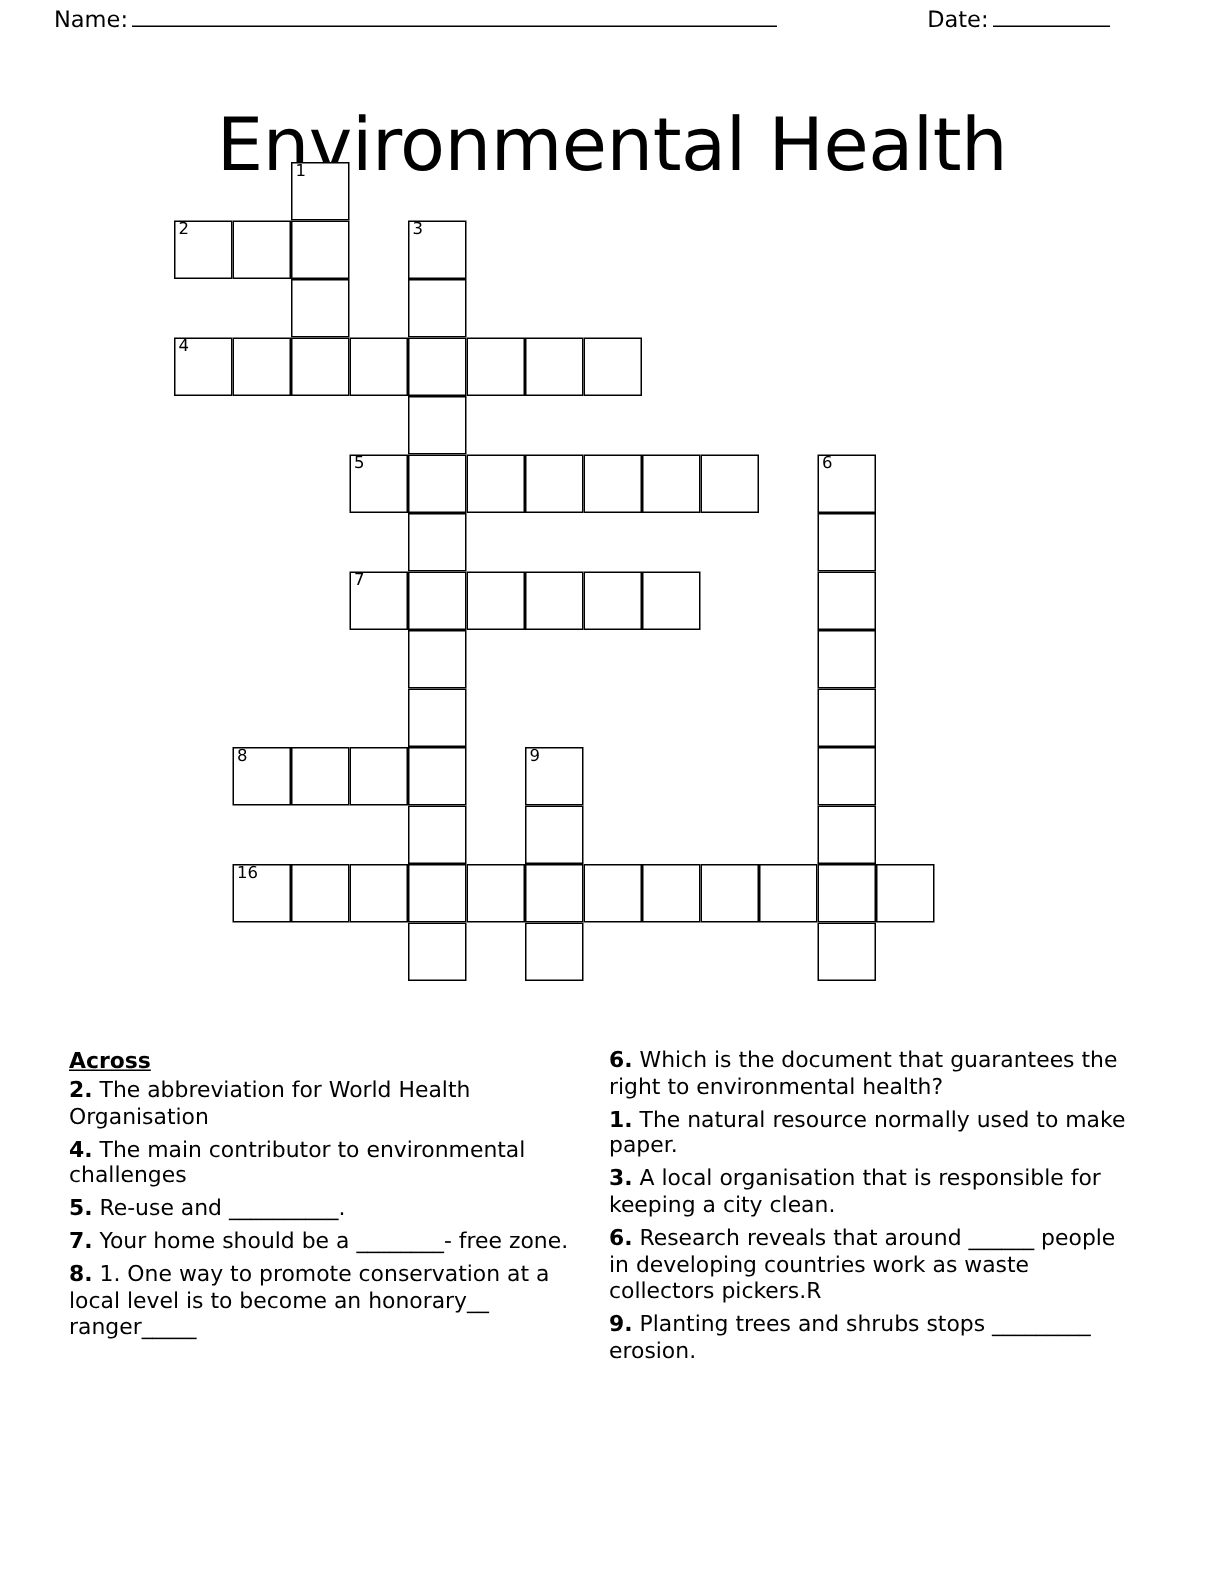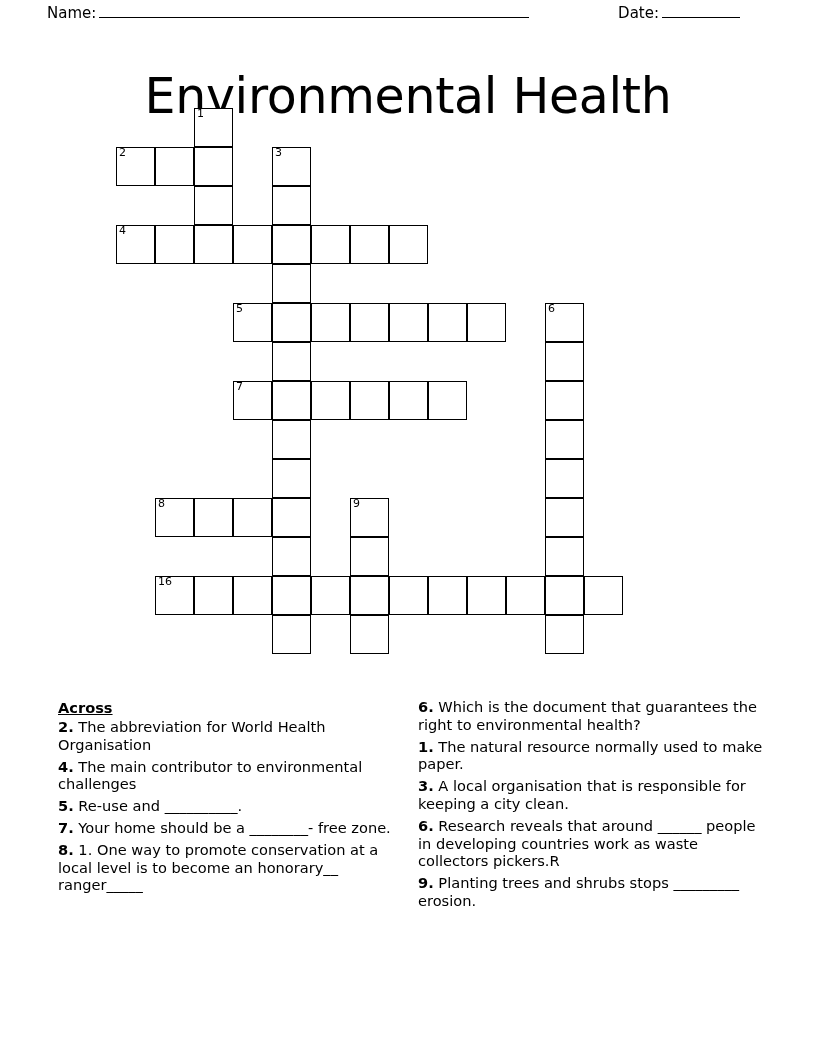--- a/index.html
+++ b/index.html
@@ -11,21 +11,21 @@
     color: #000000;
     position: relative;
     overflow: hidden;
   }
 
   
   .header {
     position: absolute;
     left: 0; top: 0; width: 816px;
     height: 34px;
-    padding: 4px 76px 0 47px;
+    padding: 4px 76px 0 36px;
     display: flex;
     align-items: flex-start;
     justify-content: space-between;
     font-size: 15px;
   }
   .hdr-group { display: flex; align-items: baseline; white-space: nowrap; }
   .hdr-label { font-size: 15px; }
   .hdr-rule {
     display: inline-block;
     border-bottom: 1px solid #000;
@@ -65,21 +65,21 @@
     left: 2px; top: -1px;
     font-size: 11px;
     line-height: 12px;
     font-family: "DejaVu Sans", sans-serif;
     color: #000;
   }
 
   
   #clues {
     position: absolute;
-    left: 12px; top: 698px;
+    left: 0; top: 698px;
     width: 689px; height: 290px;
   }
   .clue-col {
     position: absolute;
     top: 0;
     font-size: 14.6px;
     line-height: 17.8px;
   }
   .col-left  { left: 46px;  width: 352px; }
   .col-right { left: 406px; width: 352px; }

